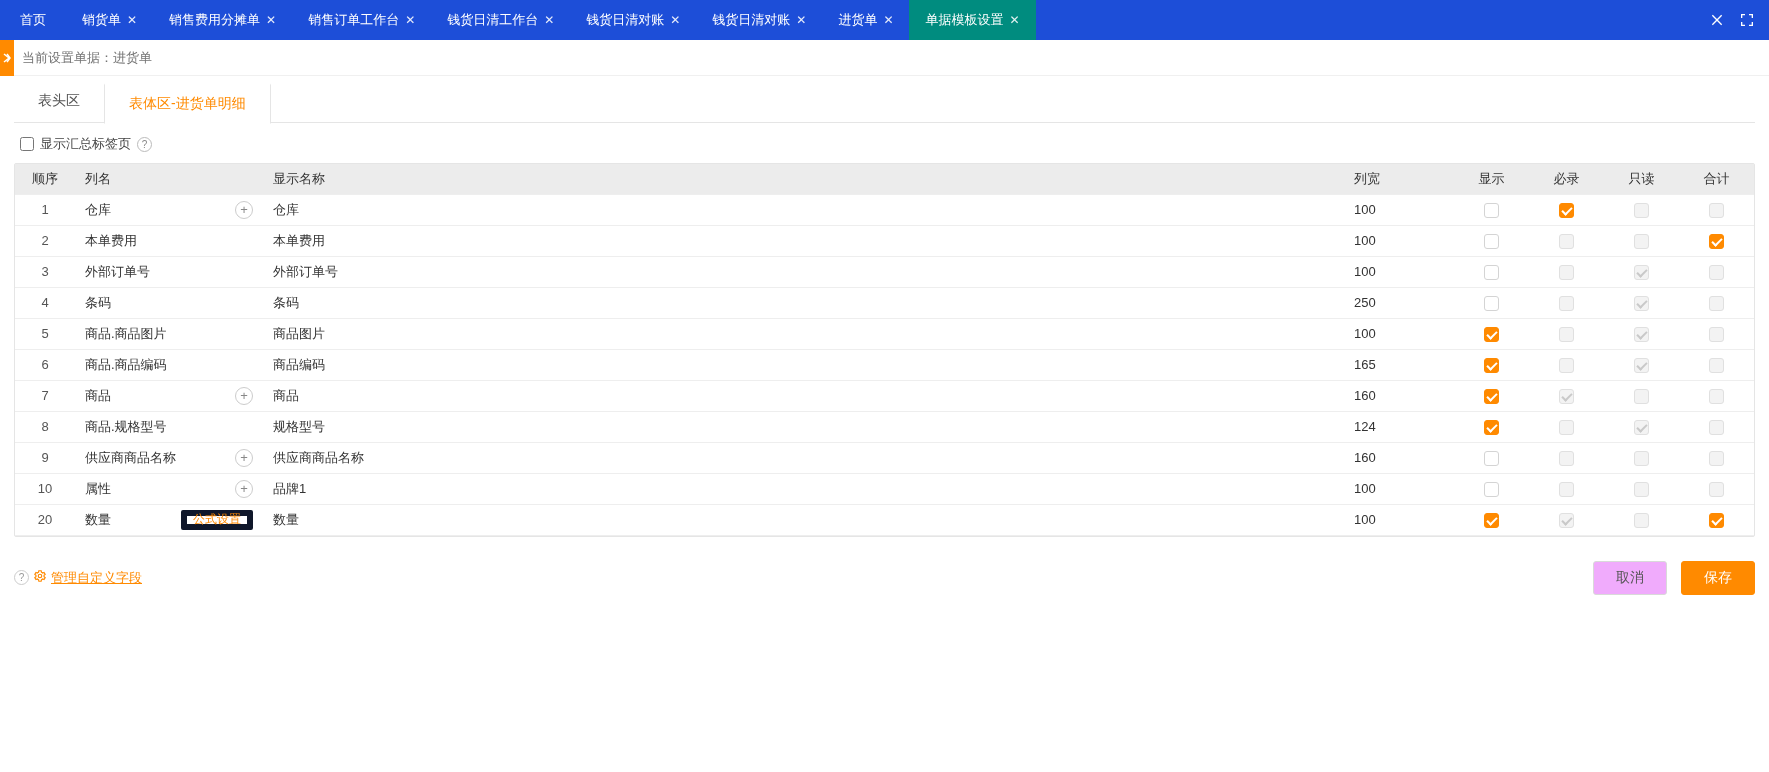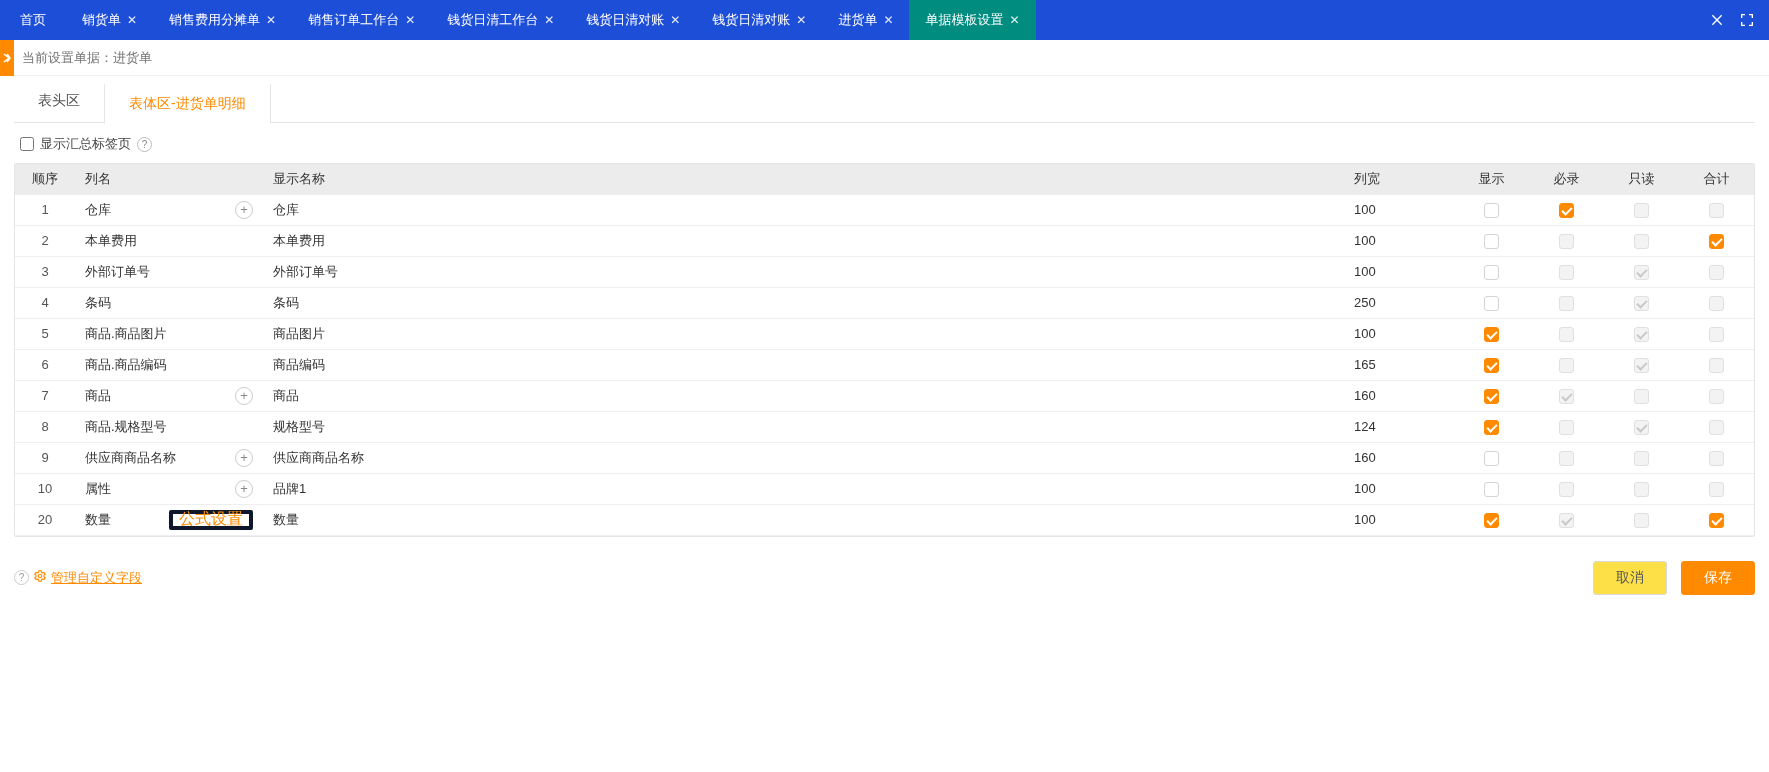--- a/index.html
+++ b/index.html
@@ -31,34 +31,34 @@
 thead th { background:#ececec; }
 col.seq { width:60px; }
 col.colname { width:188px; }
 col.disp { }
 col.width { width:110px; }
 col.chk { width:75px; }
 th.center, td.center { text-align:center; }
 td.seq-cell { text-align:center; color:#555; }
 .colname-cell { display:flex; align-items:center; justify-content:space-between; height:30px; }
 .plus-btn { width:18px; height:18px; border:1px solid #ccc; border-radius:50%; display:flex; align-items:center; justify-content:center; font-size:13px; color:#888; cursor:pointer; background:#fff; line-height:1; }
-.formula-tag { border:4px solid #0f172a; color:#FF8A00; border-radius:2px; font-size:16px; padding:0 6px; height:20px; display:inline-flex; align-items:center; cursor:pointer; }
+.formula-tag { border:6px solid #0f172a; color:#FF8A00; border-radius:2px; font-size:12px; padding:0 6px; height:20px; display:inline-flex; align-items:center; cursor:pointer; }
 .cbx { appearance:none; -webkit-appearance:none; width:15px; height:15px; border:1px solid #d4d4d4; border-radius:3px; background:#fff; display:inline-block; position:relative; cursor:pointer; vertical-align:middle; }
 .cbx:checked { background:#FF8A00; border-color:#FF8A00; }
 .cbx:checked::after { content:""; position:absolute; left:4px; top:1px; width:4px; height:8px; border:solid #fff; border-width:0 2px 2px 0; transform:rotate(45deg); }
 .cbx:disabled { background:#f3f3f3; border-color:#e0e0e0; cursor:default; }
 .cbx:disabled:checked { background:#f3f3f3; border-color:#e0e0e0; }
 .cbx:disabled:checked::after { border-color:#c9c9c9; }
 .footer-bar { display:flex; align-items:center; justify-content:space-between; padding:10px 14px 12px; }
 .footer-left { display:flex; align-items:center; gap:4px; color:#FF8A00; font-size:13px; }
 .footer-left .help-circle { border-color:#ccc; color:#999; }
 .gear { width:14px; height:14px; display:inline-block; }
 .footer-btns { display:flex; gap:14px; }
 .btn { min-width:74px; height:34px; display:inline-flex; align-items:center; justify-content:center; border-radius:3px; font-size:14px; cursor:pointer; padding:0 20px; }
-.btn-default { background:#fde047; border:1px solid #d9d9d9; color:#555; }
+.btn-default { background:#f0abfc; border:1px solid #d9d9d9; color:#555; }
 .btn-primary { background:#FF8A00; border:1px solid #FF8A00; color:#fff; }
 .icon-svg { width:16px; height:16px; }
 </style>
 </head>
 <body>
 
 <div class="top-tabs">
   <div class="top-tab first ">
       <span>首页</span>
     </div>

